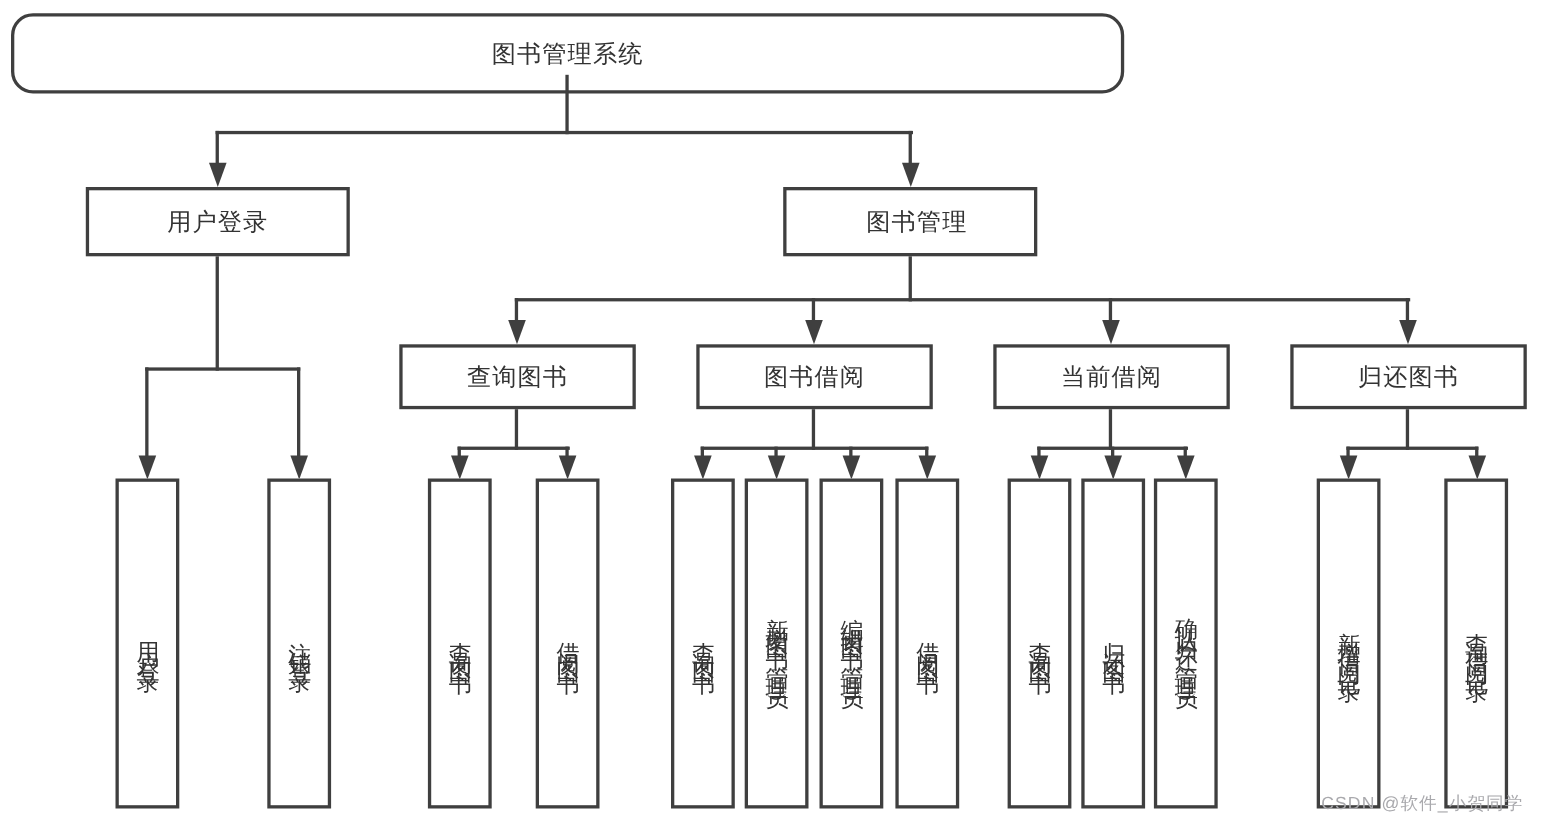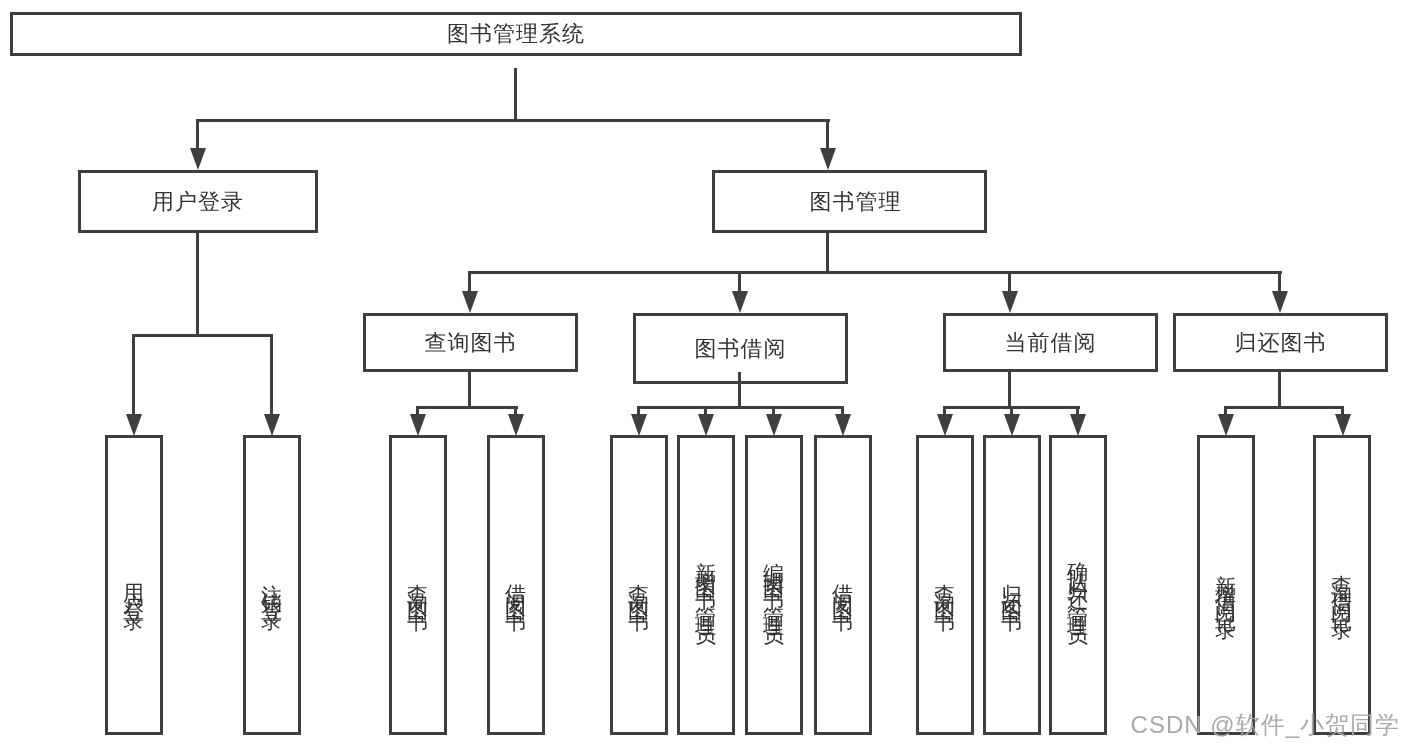--- a/index.html
+++ b/index.html
@@ -47,45 +47,45 @@
   .vline{position:absolute;width:3px;background:var(--line);}
   .hline{position:absolute;height:3px;background:var(--line);}
   .arrowhead{
     position:absolute;width:0;height:0;
     border-left:8px solid transparent;
     border-right:8px solid transparent;
     border-top:22px solid var(--line);
   }
   .watermark{
     position:absolute;
-    right:5px;bottom:6px;
-    font-size:24px;
+    right:20px;bottom:6px;
+    font-size:16px;
     color:var(--wm);
     letter-spacing:1px;
     pointer-events:none;
   }
 </style>
 </head>
 <body>
 
-<div class="box" style="left:10px;top:12px;width:1012px;height:44px;">
+<div class="box" style="left:10px;top:12px;width:1012px;height:73px;border-radius:20px;">
   <span>图书管理系统</span>
 </div>
 
 <div class="vline" style="left:514px;top:68px;height:54px;"></div>
 <div class="hline" style="left:196px;top:119px;width:634px;"></div>
 <div class="vline" style="left:196px;top:119px;height:32px;"></div>
 <div class="arrowhead" style="left:190px;top:148px;"></div>
 <div class="vline" style="left:826px;top:119px;height:32px;"></div>
 <div class="arrowhead" style="left:820px;top:148px;"></div>
 
 <div class="box" style="left:78px;top:170px;width:240px;height:63px;">
   <span>用户登录</span>
 </div>
-<div class="box" style="left:712px;top:170px;width:275px;height:63px;padding-left:12px;">
+<div class="box" style="left:712px;top:170px;width:231px;height:63px;padding-left:12px;">
   <span>图书管理</span>
 </div>
 
 <div class="vline" style="left:196px;top:233px;height:104px;"></div>
 <div class="hline" style="left:132px;top:334px;width:141px;"></div>
 <div class="vline" style="left:132px;top:334px;height:83px;"></div>
 <div class="arrowhead" style="left:126px;top:414px;"></div>
 <div class="vline" style="left:270px;top:334px;height:83px;"></div>
 <div class="arrowhead" style="left:264px;top:414px;"></div>
 
@@ -96,24 +96,24 @@
 <div class="vline" style="left:738px;top:271px;height:22px;"></div>
 <div class="arrowhead" style="left:732px;top:291px;"></div>
 <div class="vline" style="left:1008px;top:271px;height:22px;"></div>
 <div class="arrowhead" style="left:1002px;top:291px;"></div>
 <div class="vline" style="left:1278px;top:271px;height:22px;"></div>
 <div class="arrowhead" style="left:1272px;top:291px;"></div>
 
 <div class="box" style="left:363px;top:313px;width:215px;height:59px;">
   <span>查询图书</span>
 </div>
-<div class="box" style="left:633px;top:313px;width:215px;height:71px;font-family:Liberation Serif, serif;">
+<div class="box" style="left:633px;top:313px;width:215px;height:59px;font-family:Liberation Serif, serif;">
   <span>图书借阅</span>
 </div>
-<div class="box" style="left:943px;top:313px;width:215px;height:59px;text-align:right;">
+<div class="box" style="left:903px;top:313px;width:215px;height:59px;text-align:right;">
   <span>当前借阅</span>
 </div>
 <div class="box" style="left:1173px;top:313px;width:215px;height:59px;">
   <span>归还图书</span>
 </div>
 
 <div class="vline" style="left:468px;top:372px;height:37px;"></div>
 <div class="hline" style="left:416px;top:406px;width:102px;"></div>
 <div class="vline" style="left:416px;top:406px;height:11px;"></div>
 <div class="arrowhead" style="left:410px;top:414px;"></div>

